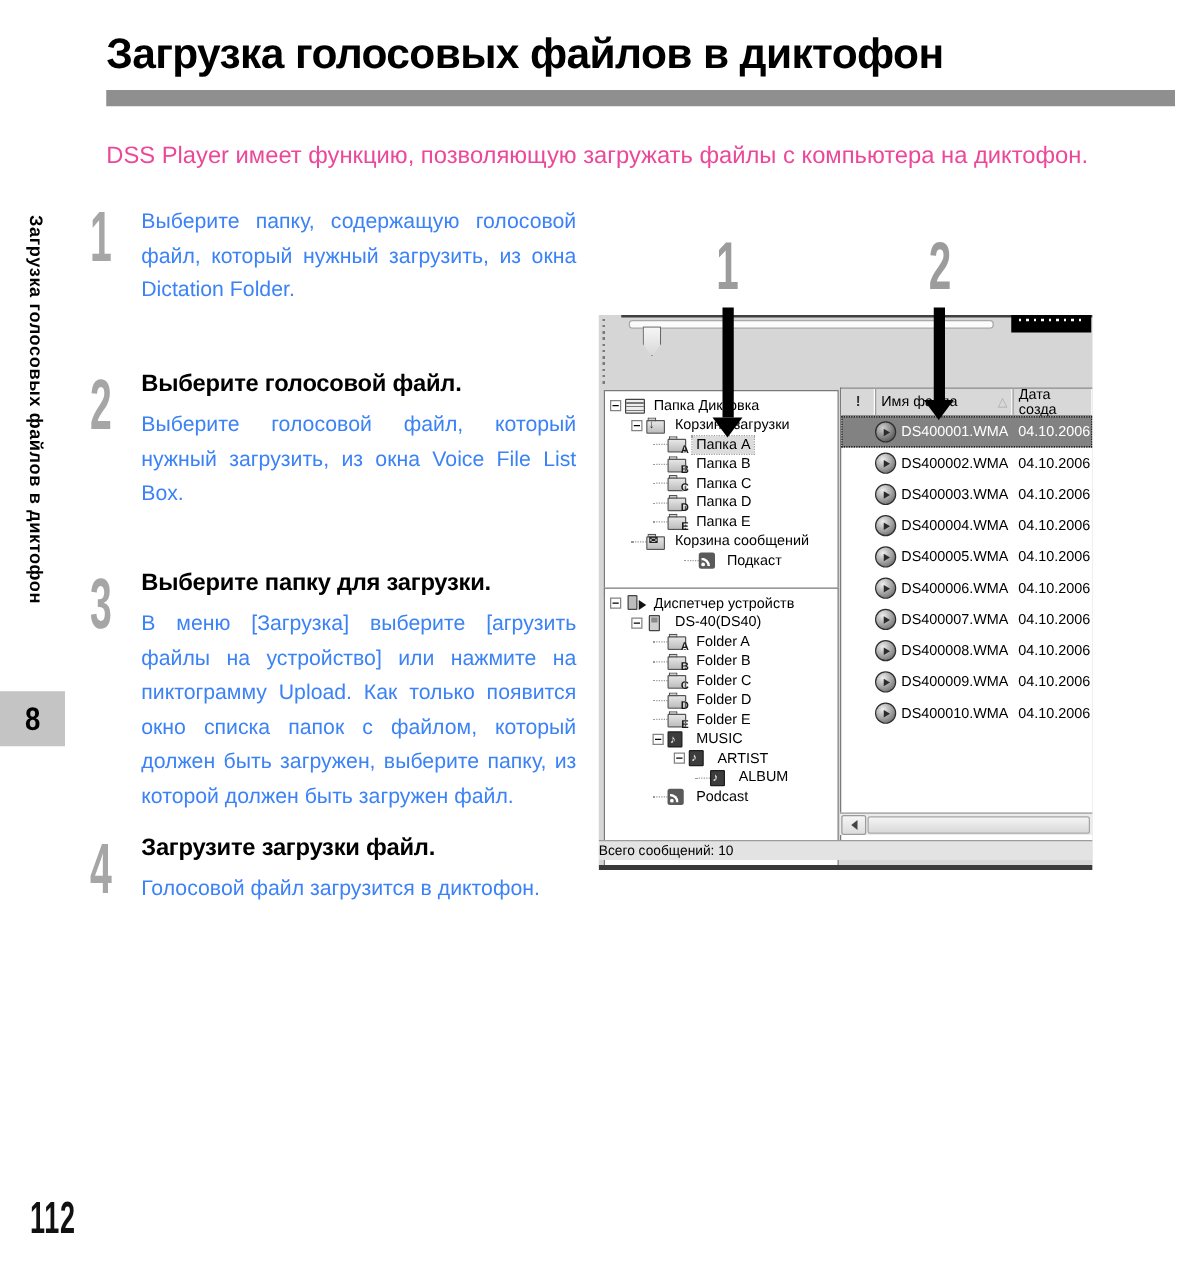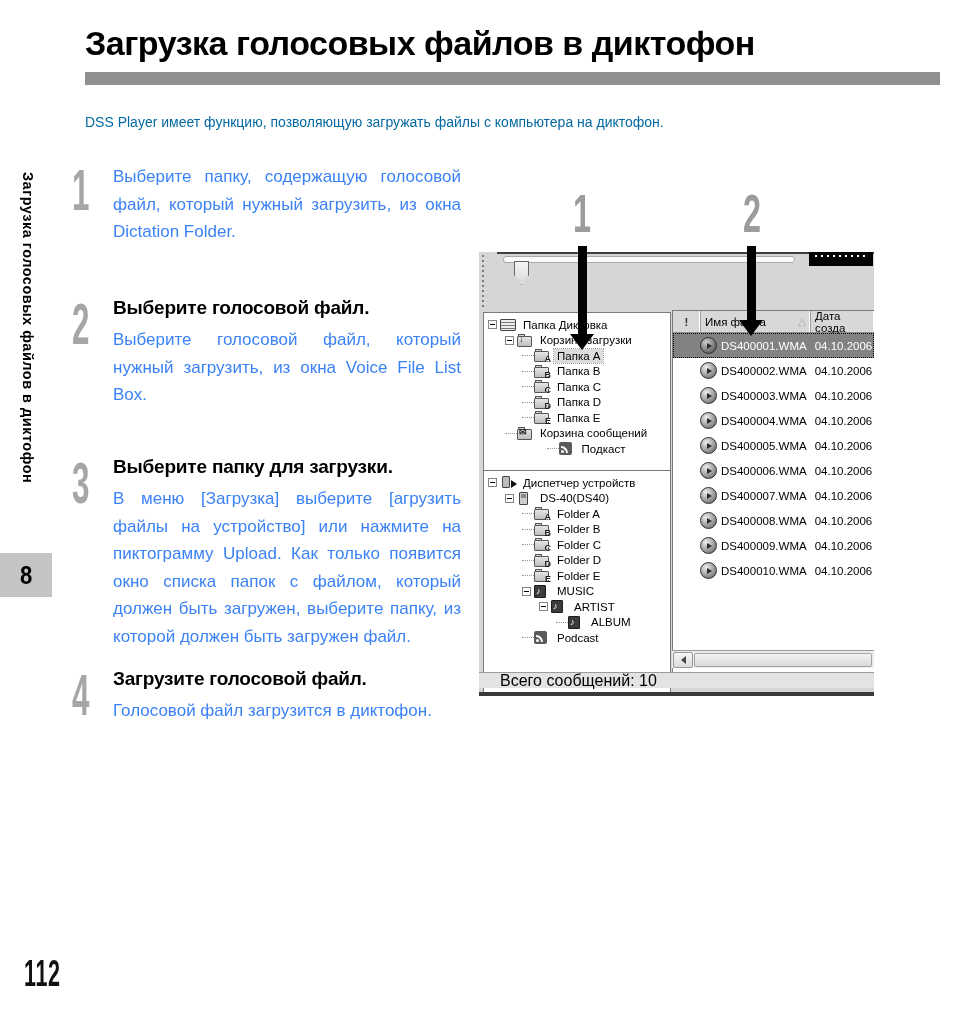--- a/index.html
+++ b/index.html
@@ -2,21 +2,21 @@
 <html><head>
 <meta charset="utf-8">
 <style>
   * { margin:0; padding:0; box-sizing:border-box; }
   body { background:#fff; font-family:"Liberation Sans", sans-serif; }
   #page { position:relative; width:954px; height:1022px; background:#fff; overflow:hidden; color:#111; }
 
   
   .doc-title { position:absolute; left:85px; top:24px; width:858px; font-size:34px; font-weight:bold; letter-spacing:-0.5px; color:#000; }
   .title-bar { position:absolute; left:85px; top:72px; width:855px; height:13px; background:#8f8f8f; }
-  .intro { position:absolute; left:85px; top:114px; width:830px; font-size:14px; color:#0369a1; }
+  .intro { position:absolute; left:85px; top:114px; width:830px; font-size:19px; color:#ec4899; }
 
   .side-label { position:absolute; left:20px; top:172px; height:370px; writing-mode:vertical-rl; text-orientation:mixed; font-size:14.5px; font-weight:bold; letter-spacing:0.5px; color:#000; }
   .chapter-box { position:absolute; left:0; top:553px; width:52px; height:44px; background:#c4c4c4; display:flex; align-items:center; justify-content:center; }
   .chapter-box span { font-size:26px; font-weight:bold; transform:scaleX(0.85); color:#000; }
   .page-number { position:absolute; left:24px; top:953px; font-size:36px; font-weight:bold; transform:scaleX(0.6); transform-origin:left top; letter-spacing:1px; }
 
   
   .step { position:absolute; left:72px; width:390px; }
   .step .num { position:absolute; left:0; top:2px; width:38px; font-size:57px; line-height:50px; font-weight:bold; color:#a6a6a6; transform:scaleX(0.55); transform-origin:left top; }
   .step .content { margin-left:41px; width:348px; }
@@ -87,21 +87,21 @@
   .flrow.sel { background:#828282; color:#fff; outline:1px dotted #000; outline-offset:-1px; }
   .play { width:17px; height:17px; border-radius:50%; border:1px solid #2e2e2e; background:radial-gradient(circle at 35% 30%, #efefef, #9c9c9c 55%, #565656); display:flex; align-items:center; justify-content:center; flex:none; }
   .play i { width:0; height:0; border-left:5px solid #2b2b2b; border-top:3px solid transparent; border-bottom:3px solid transparent; margin-left:1px; }
   .flrow.sel .play { background:radial-gradient(circle at 35% 30%, #cfcfcf, #7e7e7e 55%, #3f3f3f); }
 
   .hscroll { position:absolute; left:193px; top:398px; width:202px; height:18px; background:#ececec; border-top:1px solid #999; display:flex; align-items:center; }
   .hs-btn { width:20px; height:16px; margin:0 1px; background:linear-gradient(#f6f6f6,#dcdcdc); border:1px solid #9a9a9a; border-radius:2px; display:flex; align-items:center; justify-content:center; }
   .hs-btn i { width:0; height:0; border-top:4px solid transparent; border-bottom:4px solid transparent; border-right:5px solid #444; }
   .hs-thumb { flex:1; height:14px; margin-right:2px; background:linear-gradient(#f4f4f4,#d9d9d9); border:1px solid #a5a5a5; border-radius:2px; }
 
-  .statusbar { position:absolute; left:0; top:420px; width:395px; height:16px; background:#e3e3e3; border-top:1px solid #9c9c9c; display:flex; align-items:center; padding-left:21px; font-size:16px; }
+  .statusbar { position:absolute; left:0; top:420px; width:395px; height:16px; background:#e3e3e3; border-top:1px solid #9c9c9c; display:flex; align-items:center; padding-left:0; font-size:11px; }
   .bottom-strip { position:absolute; left:0; top:440px; width:395px; height:4px; background:#3a3a3a; }
 </style>
 </head>
 <body>
 
 <div id="page">
 
   <h1 class="doc-title">Загрузка голосовых файлов в диктофон</h1>
   <div class="title-bar"></div>
   <p class="intro">DSS Player имеет функцию, позволяющую загружать файлы с компьютера на диктофон.</p>
@@ -128,21 +128,21 @@
   <div class="step" id="step-2">
     <div class="num">3</div>
     <div class="content">
       <h3>Выберите папку для загрузки.</h3>
       <p>В меню [Загрузка] выберите [агрузить файлы на устройство] или нажмите на пиктограмму Upload. Как только появится окно списка папок с файлом, который должен быть загружен, выберите папку, из которой должен быть загружен файл.</p>
     </div>
   </div>
   <div class="step" id="step-3">
     <div class="num">4</div>
     <div class="content">
-      <h3>Загрузите голосовой файл.</h3>
+      <h3>Загрузите загрузки файл.</h3>
       <p class="noj">Голосовой файл загрузится в диктофон.</p>
     </div>
   </div>
 
   <div class="callout-num" id="callout-1">1</div>
   <div class="callout-num" id="callout-2">2</div>
   <div class="arrow" id="arrow-1">
       <div class="shaft"></div>
       <div class="head"></div>
     </div>

